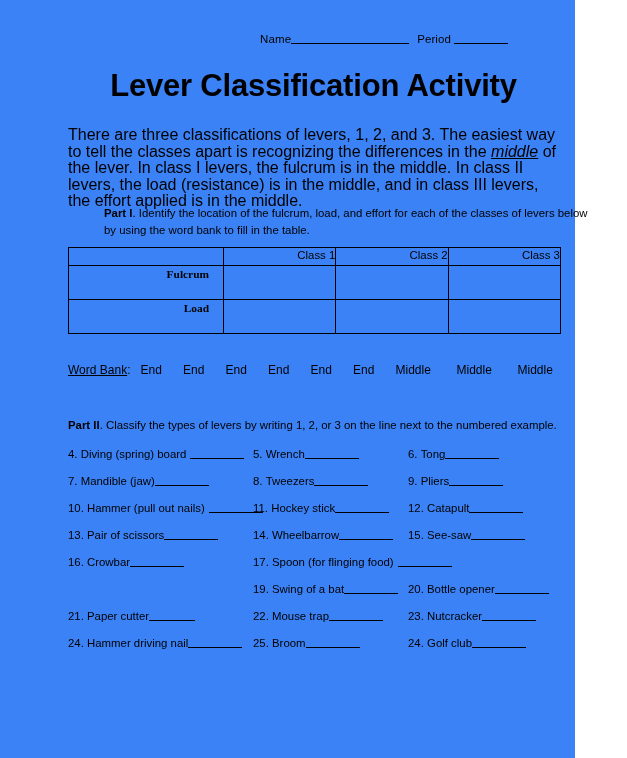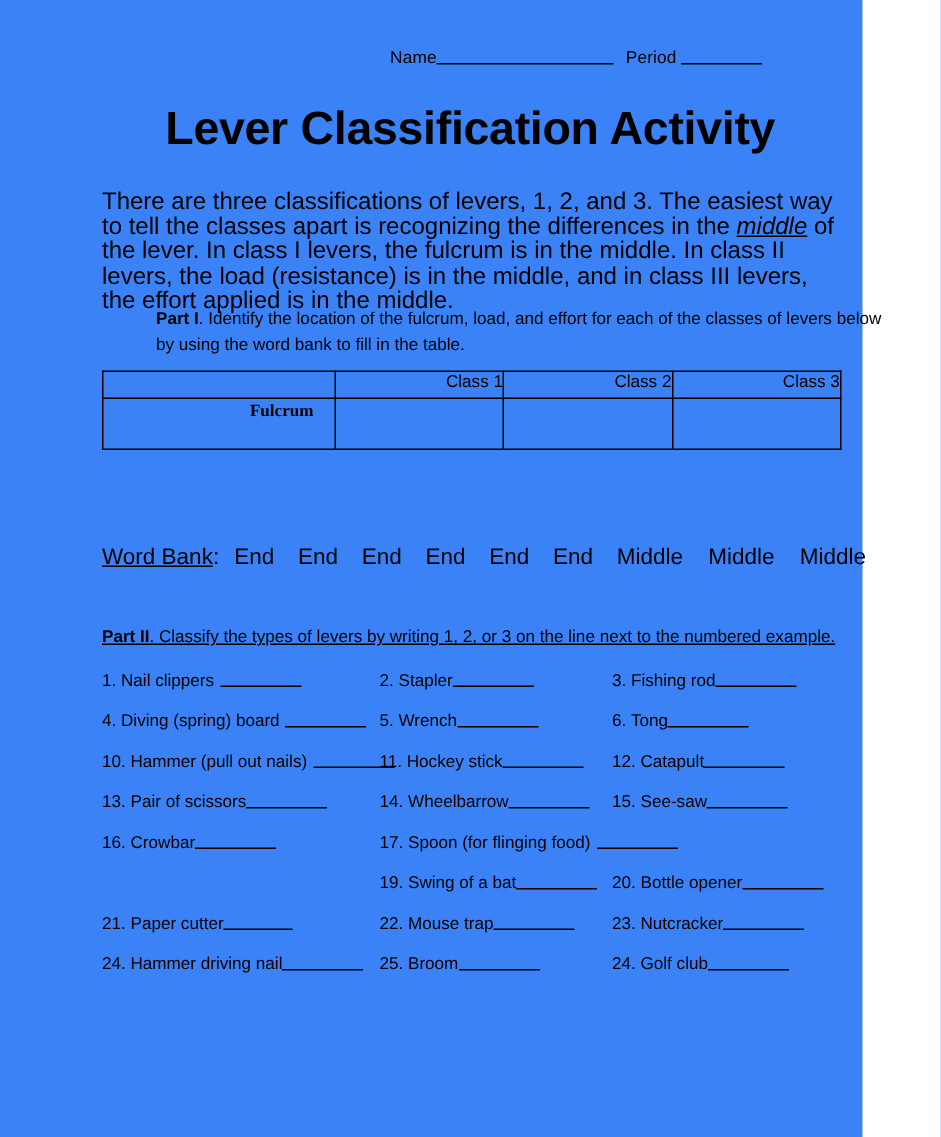--- a/index.html
+++ b/index.html
@@ -119,42 +119,41 @@
     font-weight: bold;
     padding: 2px 14px 0 0;
   }
 
   
   .word-bank {
     position: absolute;
     top: 363px;
     left: 68px;
     width: 500px;
-    font-size: 15px;
+    font-size: 12px;
     white-space: nowrap;
   }
   .word-bank .wb-label {
     text-decoration: underline;
   }
   .word-bank .wb-item {
     display: inline-block;
     text-align: left;
   }
   .word-bank .wb-item.end { width: 42.5px; }
   .word-bank .wb-item.mid { width: 61px; }
   .word-bank .wb-first { margin-left: 10px; }
 
   
   .part2 {
     position: absolute;
     top: 419px;
     left: 68px;
     width: 500px;
     font-size: 11.4px;
-    text-decoration: underline;
   }
 
   
   .items {
     position: absolute;
     top: 448px;
     left: 68px;
     width: 505px;
     font-size: 11.4px;
   }
@@ -208,41 +207,47 @@
         <td>Class 3</td>
       </tr>
     </thead>
     <tbody>
       <tr>
         <td class="rowlabel">Fulcrum</td>
         <td></td>
         <td></td>
         <td></td>
       </tr>
+      <tr>
+        <td class="rowlabel">Load</td>
+        <td></td>
+        <td></td>
+        <td></td>
+      </tr>
     </tbody>
   </table>
 
   <div class="word-bank"><span class="wb-label">Word Bank</span><span>:</span><span class="wb-item end wb-first">End</span><span class="wb-item end">End</span><span class="wb-item end">End</span><span class="wb-item end">End</span><span class="wb-item end">End</span><span class="wb-item end">End</span><span class="wb-item mid">Middle</span><span class="wb-item mid">Middle</span><span class="wb-item mid">Middle</span></div>
 
   <div class="part2"><b>Part II</b><span>. Classify the types of levers by writing 1, 2, or 3 on the line next to the numbered example.</span></div>
 
   <div class="items">
 
-    <div class="item-row">
-      <div class="item c1"><span>1.</span>&nbsp;<span>Nail clippers</span><span class="sp"></span><span class="blank w7"></span></div>
-      <div class="item c2"><span>2.</span>&nbsp;<span>Stapler</span><span class="blank w7"></span></div>
-      <div class="item c3"><span>3.</span>&nbsp;<span>Fishing rod</span><span class="blank w7"></span></div>
-    </div>
 
     <div class="item-row">
       <div class="item c1"><span>4.</span>&nbsp;<span>Diving (spring) board</span><span class="sp"></span><span class="blank w7"></span></div>
       <div class="item c2"><span>5.</span>&nbsp;<span>Wrench</span><span class="blank w7"></span></div>
       <div class="item c3"><span>6.</span>&nbsp;<span>Tong</span><span class="blank w7"></span></div>
     </div>
 
+    <div class="item-row">
+      <div class="item c1"><span>7.</span>&nbsp;<span>Mandible (jaw)</span><span class="blank w7"></span></div>
+      <div class="item c2"><span>8.</span>&nbsp;<span>Tweezers</span><span class="blank w7"></span></div>
+      <div class="item c3"><span>9.</span>&nbsp;<span>Pliers</span><span class="blank w7"></span></div>
+    </div>
 
     <div class="item-row">
       <div class="item c1"><span>10.</span>&nbsp;<span>Hammer (pull out nails)</span><span class="sp"></span><span class="blank w7"></span></div>
       <div class="item c2"><span>11.</span>&nbsp;<span>Hockey stick</span><span class="blank w7"></span></div>
       <div class="item c3"><span>12.</span>&nbsp;<span>Catapult</span><span class="blank w7"></span></div>
     </div>
 
     <div class="item-row">
       <div class="item c1"><span>13.</span>&nbsp;<span>Pair of scissors</span><span class="blank w7"></span></div>
       <div class="item c2"><span>14.</span>&nbsp;<span>Wheelbarrow</span><span class="blank w7"></span></div>

